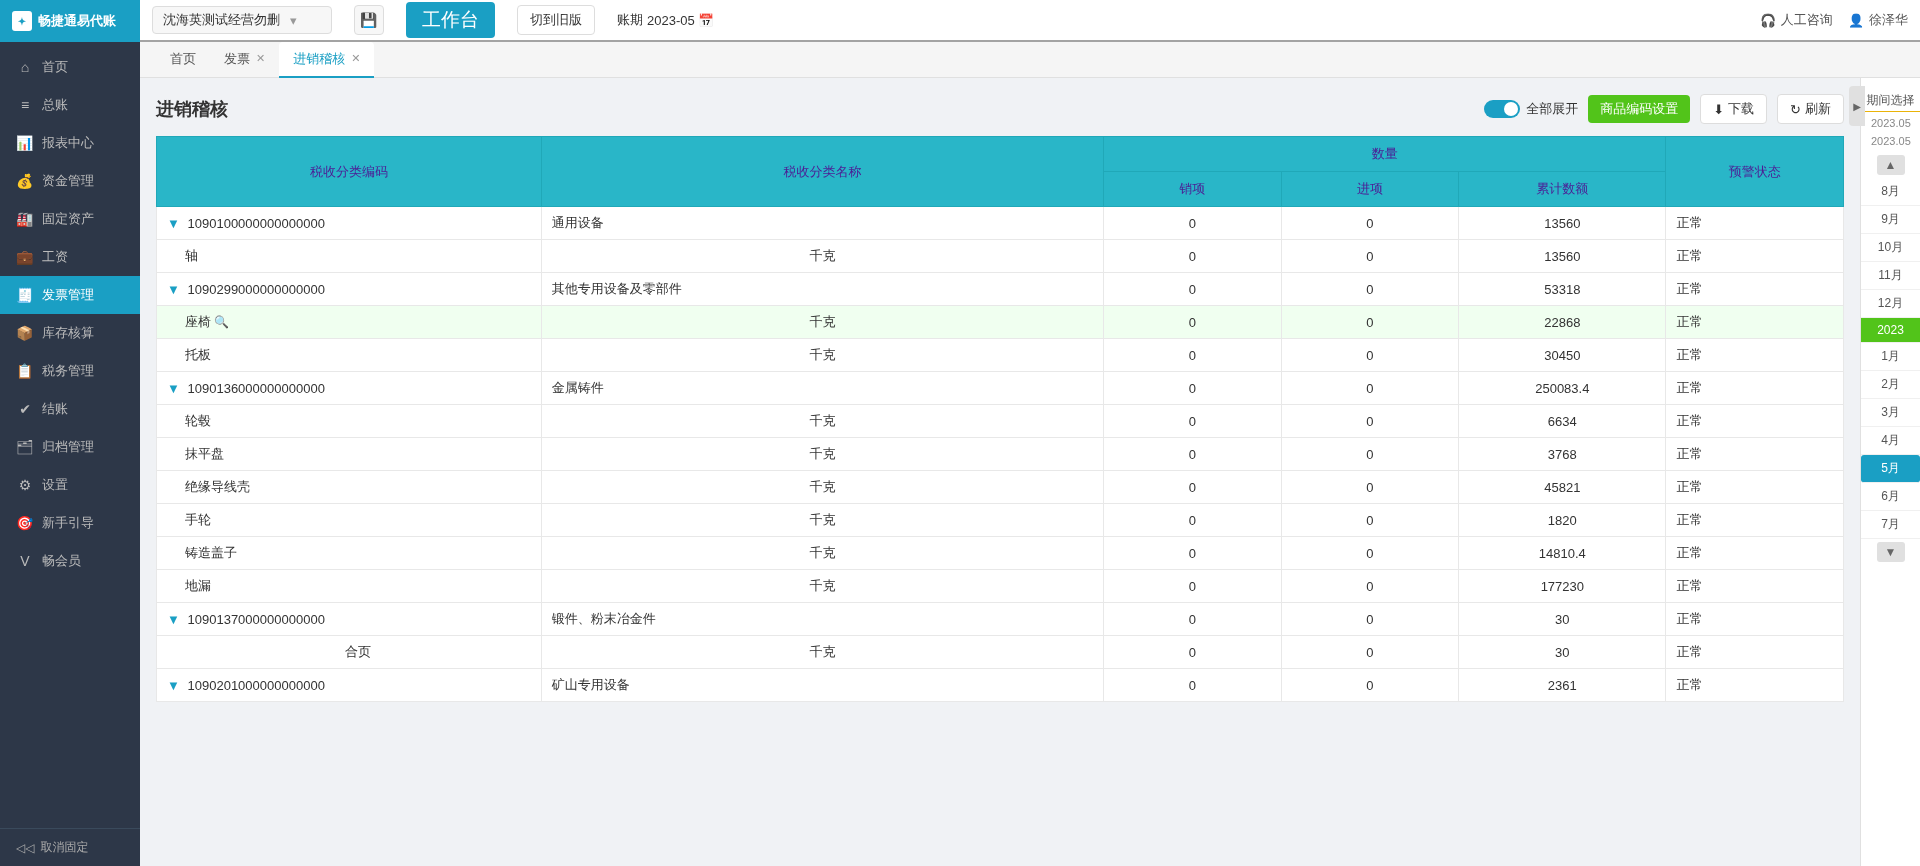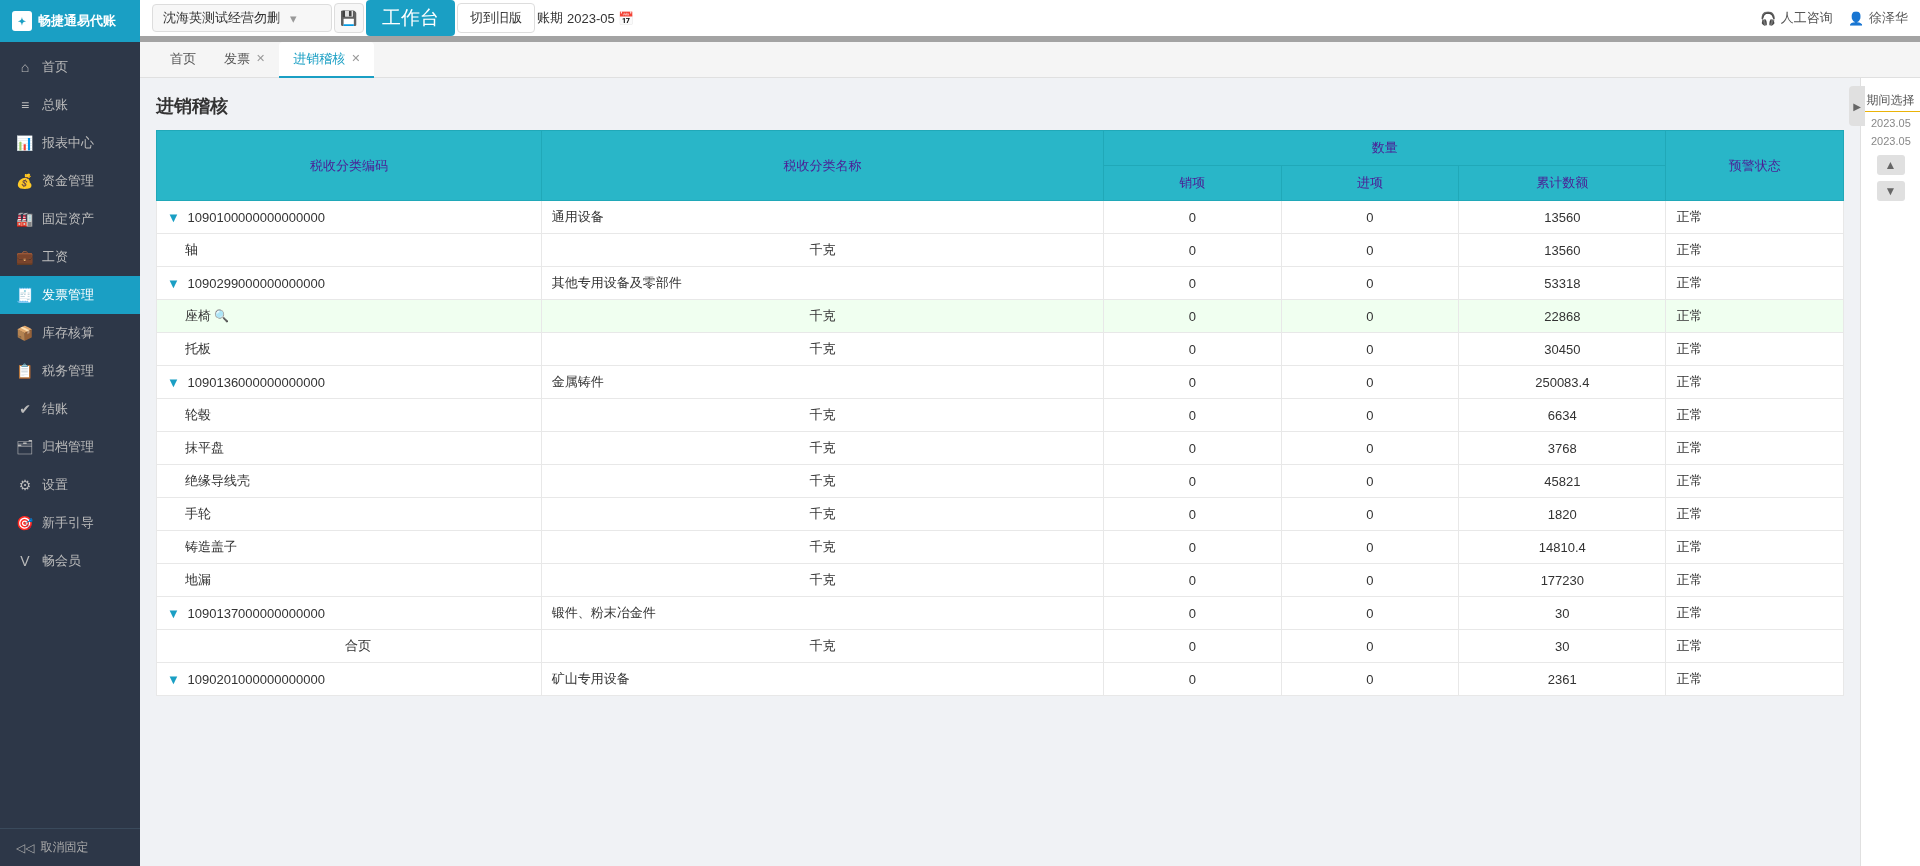--- a/index.html
+++ b/index.html
@@ -60,22 +60,22 @@
       overflow: hidden;
     }
 
     
     .topbar {
       background: #fff;
       height: 42px;
       display: flex;
       align-items: center;
       padding: 0 12px;
-      border-bottom: 6px solid #a3a3a3;
-      gap: 2px;
+      border-bottom: 2px solid #a3a3a3;
+      gap: 22px;
       flex-shrink: 0;
     }
     .topbar-company {
       display: flex; align-items: center; gap: 6px;
       background: #f7f7f7;
       border: 1px solid #ddd;
       border-radius: 4px;
       padding: 4px 10px;
       font-size: 13px;
       color: #333;
@@ -445,20 +445,37 @@
       <span class="tab-close">✕</span>
     </div>
   </div>
 
   <div class="page-content">
 
     <div class="content-area">
 
       <div class="page-title-row">
         <span class="page-title">进销稽核</span>
+        <div class="page-actions">
+          <div class="toggle-switch">
+            <div class="toggle-track">
+              <div class="toggle-thumb"></div>
+            </div>
+            <span>全部展开</span>
+          </div>
+          <button class="btn-product-code">商品编码设置</button>
+          <button class="btn-download">
+            <span>⬇</span>
+            <span>下载</span>
+          </button>
+          <button class="btn-refresh">
+            <span>↻</span>
+            <span>刷新</span>
+          </button>
+        </div>
       </div>
 
       <div style="overflow:auto; flex:1;">
         <table class="data-table">
           <thead>
             <tr>
               <th rowspan="2" style="width:260px;">税收分类编码</th>
               <th rowspan="2" style="width:380px;">税收分类名称</th>
               <th colspan="3">数量</th>
               <th rowspan="2" style="width:120px;">预警状态</th>
@@ -611,16 +628,31 @@
     </div>
 
     <div class="right-panel">
       <div class="panel-toggle-btn">▶</div>
       <div class="period-selection-header">期间选择</div>
       <div class="period-rows">
         <div class="period-row-item">2023.05</div>
         <div class="period-row-item">2023.05</div>
       </div>
       <div class="panel-nav-btn">▲</div>
+      <div class="period-months" id="period-months-container">
+      <div class="period-month-item">8月</div>
+          <div class="period-month-item">9月</div>
+          <div class="period-month-item">10月</div>
+          <div class="period-month-item">11月</div>
+          <div class="period-month-item">12月</div>
+          <div class="period-month-item year-marker">2023</div>
+          <div class="period-month-item">1月</div>
+          <div class="period-month-item">2月</div>
+          <div class="period-month-item">3月</div>
+          <div class="period-month-item">4月</div>
+          <div class="period-month-item active">5月</div>
+          <div class="period-month-item">6月</div>
+          <div class="period-month-item">7月</div>
+        </div>
       <div class="panel-nav-btn">▼</div>
     </div>
   </div>
 </div>
 
 </body></html>

